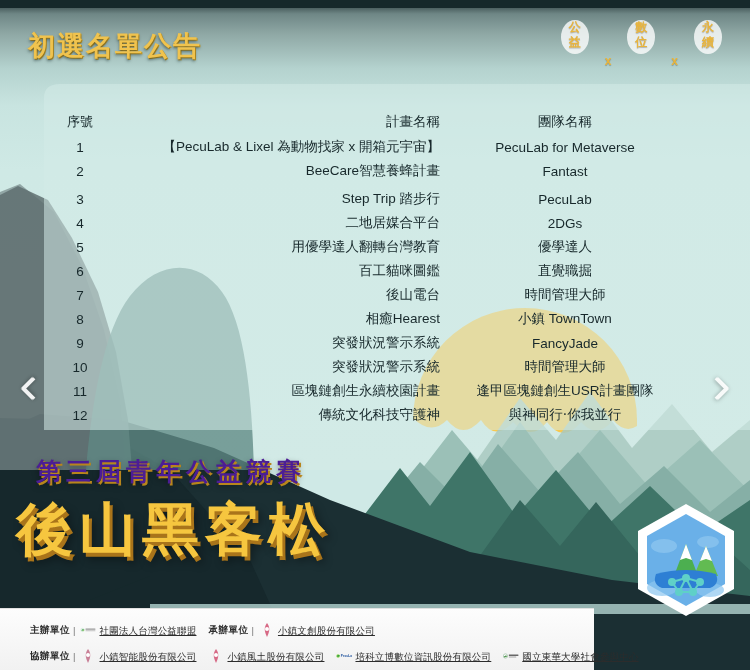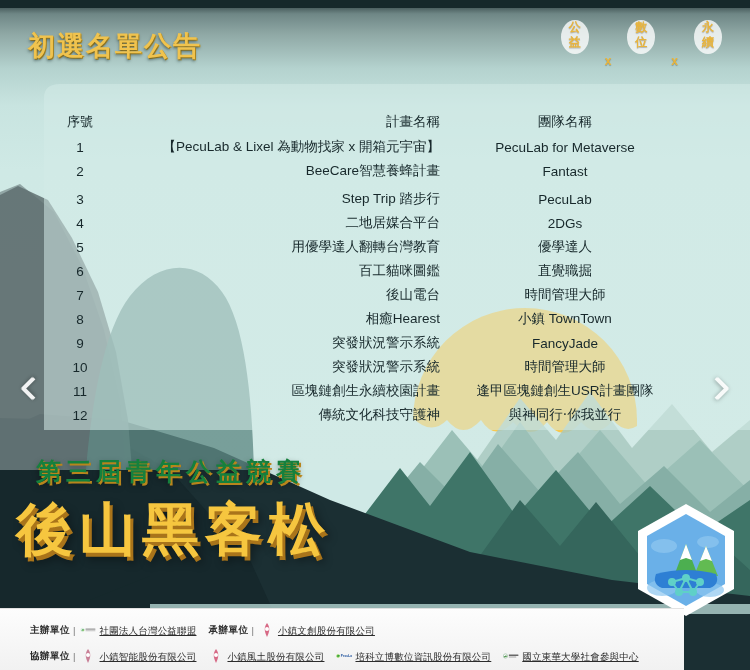--- a/index.html
+++ b/index.html
@@ -87,21 +87,21 @@
   .c-team { width:250px; flex:0 0 250px; text-align:center; }
   .thead .c-no{ font-size:13px; }
   .trow .c-no{ font-weight:500;padding-left:40px; }
   .trow .c-name,.trow .c-team{ font-weight:500; }
   .gap{ height:4px; }
 
   
   .sub-title{
     position:absolute; left:36px; top:455px;
     font-size:25px; font-weight:bold; letter-spacing:5px;
-    color:#15803d;
+    color:#4c1d95;
     text-shadow:2px 2px 0 #b8851c, 0 3px 6px rgba(0,0,0,.4);
     white-space:nowrap;
   }
   .main-title{
     position:absolute; left:16px; top:490px;
     font-size:57px; font-weight:bold; letter-spacing:6px;
     color:#f6c63f;
     text-shadow:3px 4px 0 #a9741a, 5px 6px 10px rgba(0,0,0,.45);
     white-space:nowrap;
     line-height:78px;
@@ -126,21 +126,21 @@
   .nav-right .chev{ transform:rotate(45deg); margin-right:5px;}
 
   
   .hexlogo{
     position:absolute; right:12px; bottom:52px;
     width:104px; height:116px;
   }
 
   
   .footer{
-    position:absolute; left:0; bottom:0; width:684px; height:62px;
+    position:absolute; left:0; bottom:0; width:594px; height:62px;
     background:linear-gradient(180deg,#fdfdfd 0%,#f1f1f1 100%);
     border-top:1px solid #e2e2e2;
     padding:8px 14px 0 30px;
   }
   .frow{
     display:flex; align-items:center;
     height:26px;
     font-size:9.5px; color:#2c2c2c; white-space:nowrap;
   }
   .flabel{ font-weight:bold; letter-spacing:.5px; }

